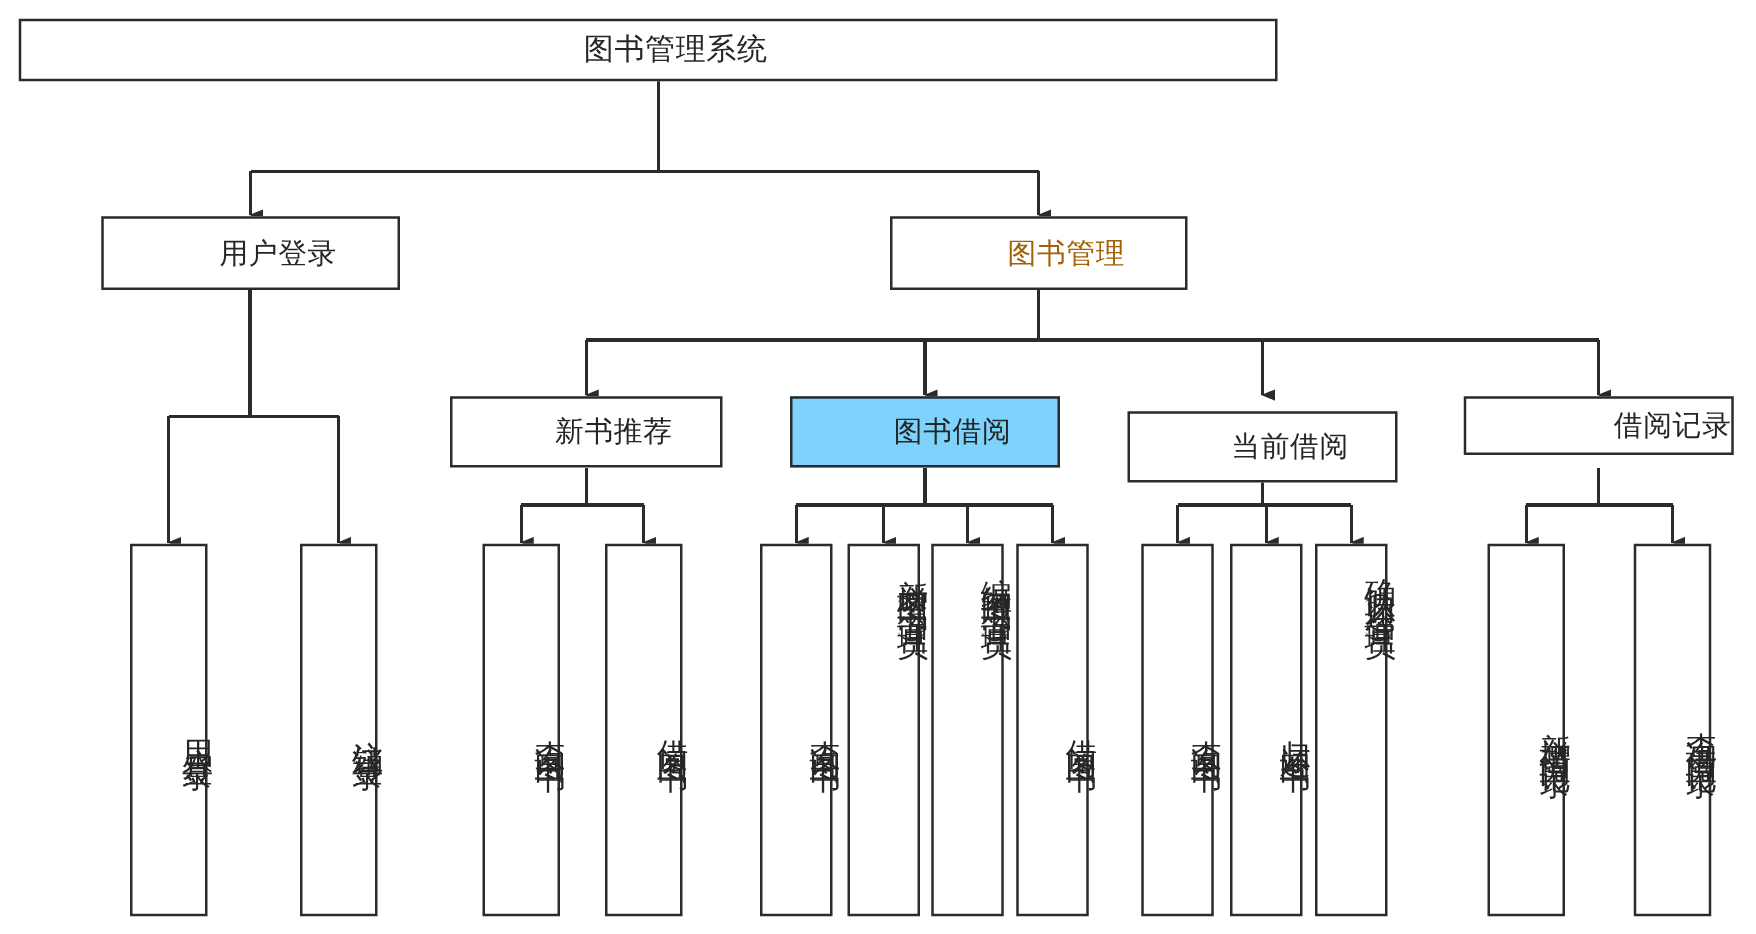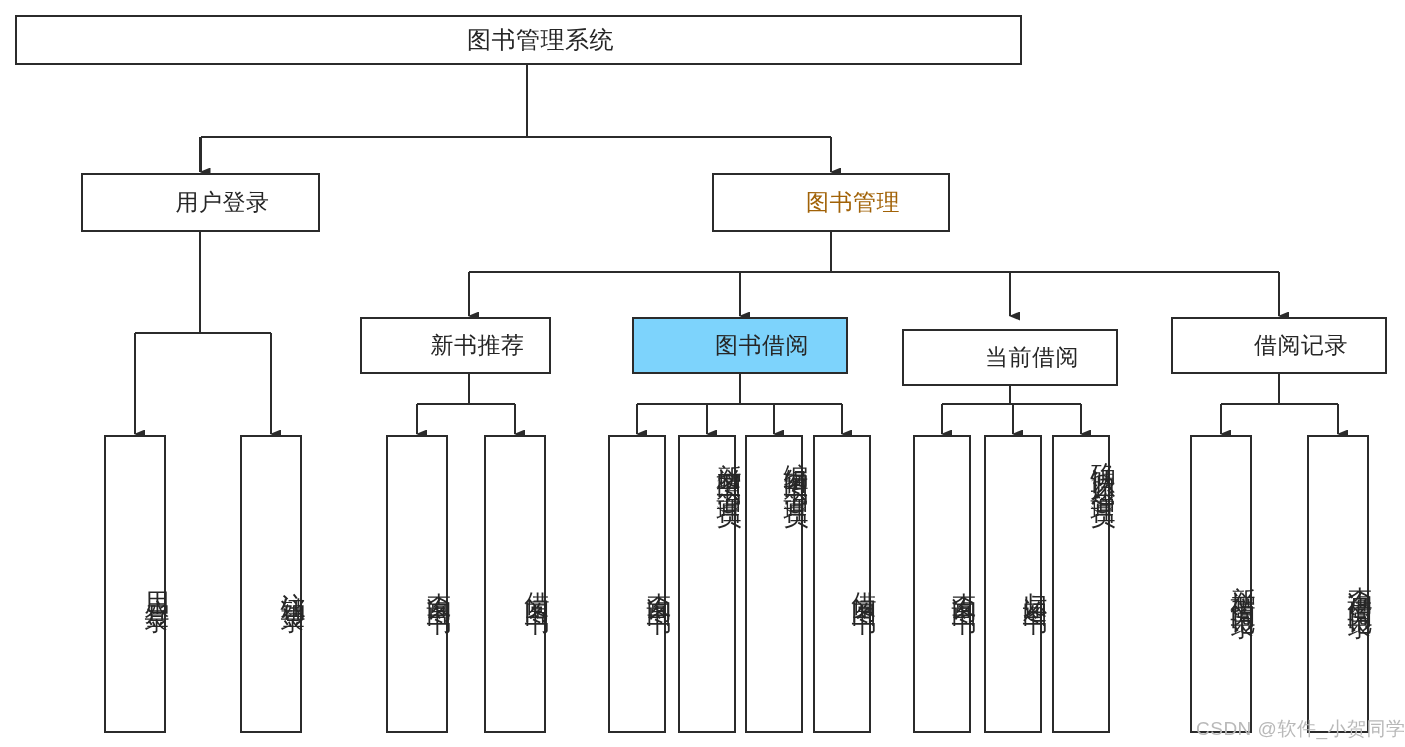--- a/index.html
+++ b/index.html
@@ -129,30 +129,30 @@
   <div id="node-layer">
       <div class="node horiz root" style="left: 15px; top: 15px; width: 1007px; height: 50px; border-color: rgb(43, 43, 43); background: rgb(255, 255, 255);">
         <span class="label" style="color: rgb(38, 38, 38);">图书管理系统</span>
       </div>
       <div class="node horiz" style="left: 81px; top: 173px; width: 239px; height: 59px; border-color: rgb(43, 43, 43); background: rgb(255, 255, 255);">
         <span class="label" style="color: rgb(38, 38, 38);">用户登录</span>
       </div>
       <div class="node horiz" style="left: 712px; top: 173px; width: 238px; height: 59px; border-color: rgb(43, 43, 43); background: rgb(255, 255, 255);">
         <span class="label" style="color: #a16207;">图书管理</span>
       </div>
-      <div class="node horiz" style="left: 360px; top: 317px; width: 191px; height: 57px; border-color: rgb(43, 43, 43); background: rgb(255, 255, 255);">
+      <div class="node horiz" style="left: 360px; top: 317px; width: 218px; height: 57px; border-color: rgb(43, 43, 43); background: rgb(255, 255, 255);">
         <span class="label" style="color: rgb(38, 38, 38);">新书推荐</span>
       </div>
       <div class="node horiz" style="left: 632px; top: 317px; width: 216px; height: 57px; border-color: rgb(43, 43, 43); background: #7dd3fc;">
         <span class="label" style="color: rgb(38, 38, 38);">图书借阅</span>
       </div>
       <div class="node horiz" style="left: 902px; top: 317px; width: 216px; height: 57px; border-color: rgb(43, 43, 43); background: rgb(255, 255, 255); margin-top: 12px;">
         <span class="label" style="color: rgb(38, 38, 38);">当前借阅</span>
       </div>
-      <div class="node horiz" style="left: 1171px; top: 317px; width: 216px; height: 57px; border-color: rgb(43, 43, 43); background: rgb(255, 255, 255);">
+      <div class="node horiz" style="left: 1171px; top: 317px; width: 216px; height: 47px; border-color: rgb(43, 43, 43); background: rgb(255, 255, 255); justify-content: flex-end;">
         <span class="label" style="color: rgb(38, 38, 38);">借阅记录</span>
       </div>
       <div class="node vert center" style="left: 104px; top: 435px; width: 62px; height: 298px; border-color: rgb(43, 43, 43); background: rgb(255, 255, 255);">
         <span class="label" style="color: rgb(38, 38, 38);">用户登录</span>
       </div>
       <div class="node vert center" style="left: 240px; top: 435px; width: 62px; height: 298px; border-color: rgb(43, 43, 43); background: rgb(255, 255, 255);">
         <span class="label" style="color: rgb(38, 38, 38);">注销登录</span>
       </div>
       <div class="node vert center" style="left: 386px; top: 435px; width: 62px; height: 298px; border-color: rgb(43, 43, 43); background: rgb(255, 255, 255);">
         <span class="label" style="color: rgb(38, 38, 38);">查询图书</span>
@@ -182,14 +182,13 @@
         <span class="label" style="color: rgb(38, 38, 38);">确认归还（管理员）</span>
       </div>
       <div class="node vert center" style="left: 1190px; top: 435px; width: 62px; height: 298px; border-color: rgb(43, 43, 43); background: rgb(255, 255, 255);">
         <span class="label" style="color: rgb(38, 38, 38);">新增借阅记录</span>
       </div>
       <div class="node vert center" style="left: 1307px; top: 435px; width: 62px; height: 298px; border-color: rgb(43, 43, 43); background: rgb(255, 255, 255);">
         <span class="label" style="color: rgb(38, 38, 38);">查询借阅记录</span>
       </div>
     </div>
 
-  <div id="watermark" style="left: 1196px; top: 716px; color: rgb(185, 185, 185);">CSDN @软件_小贺同学</div>
 </div>
 
 </body></html>

